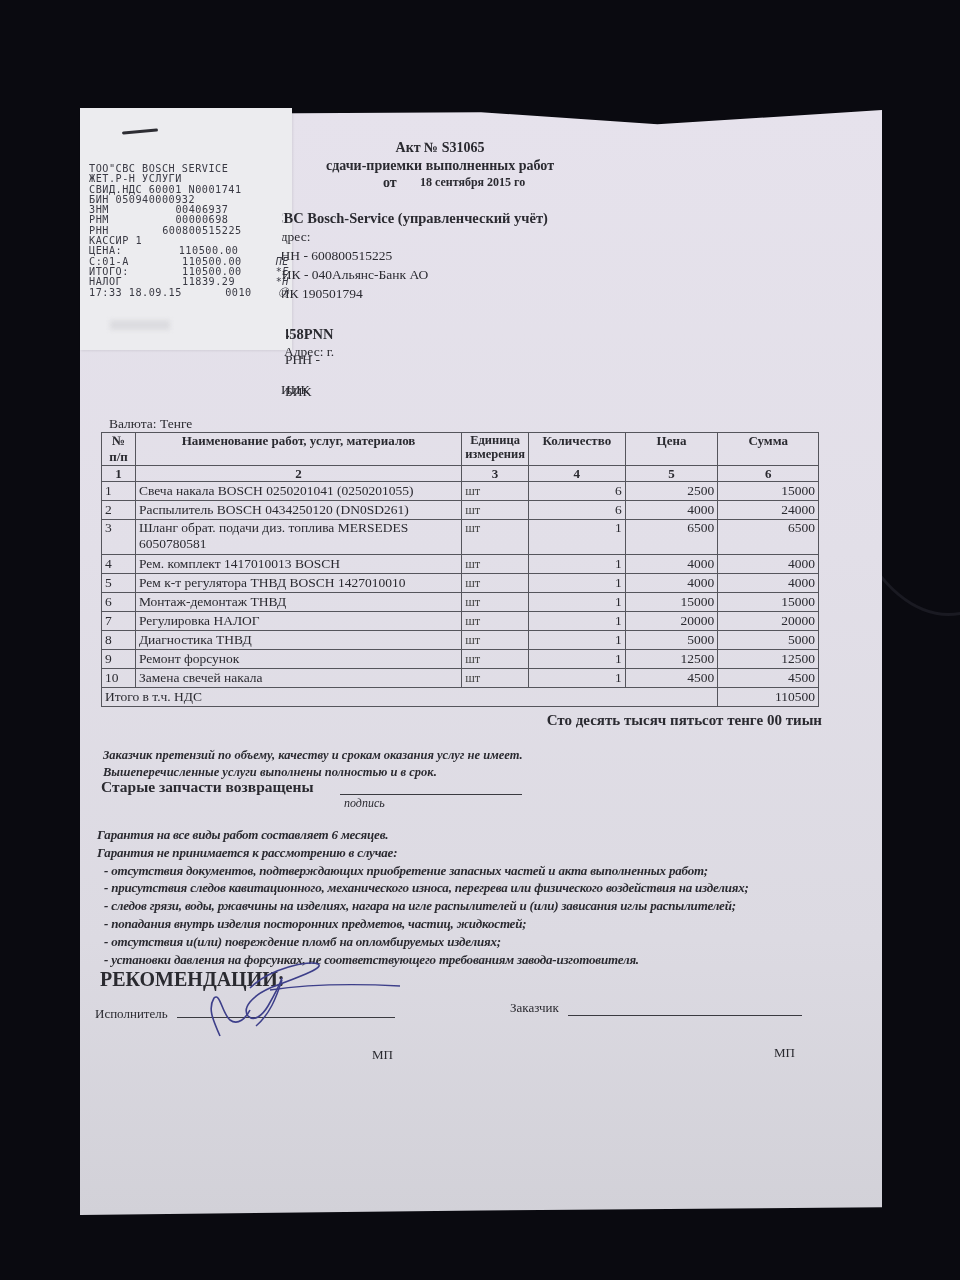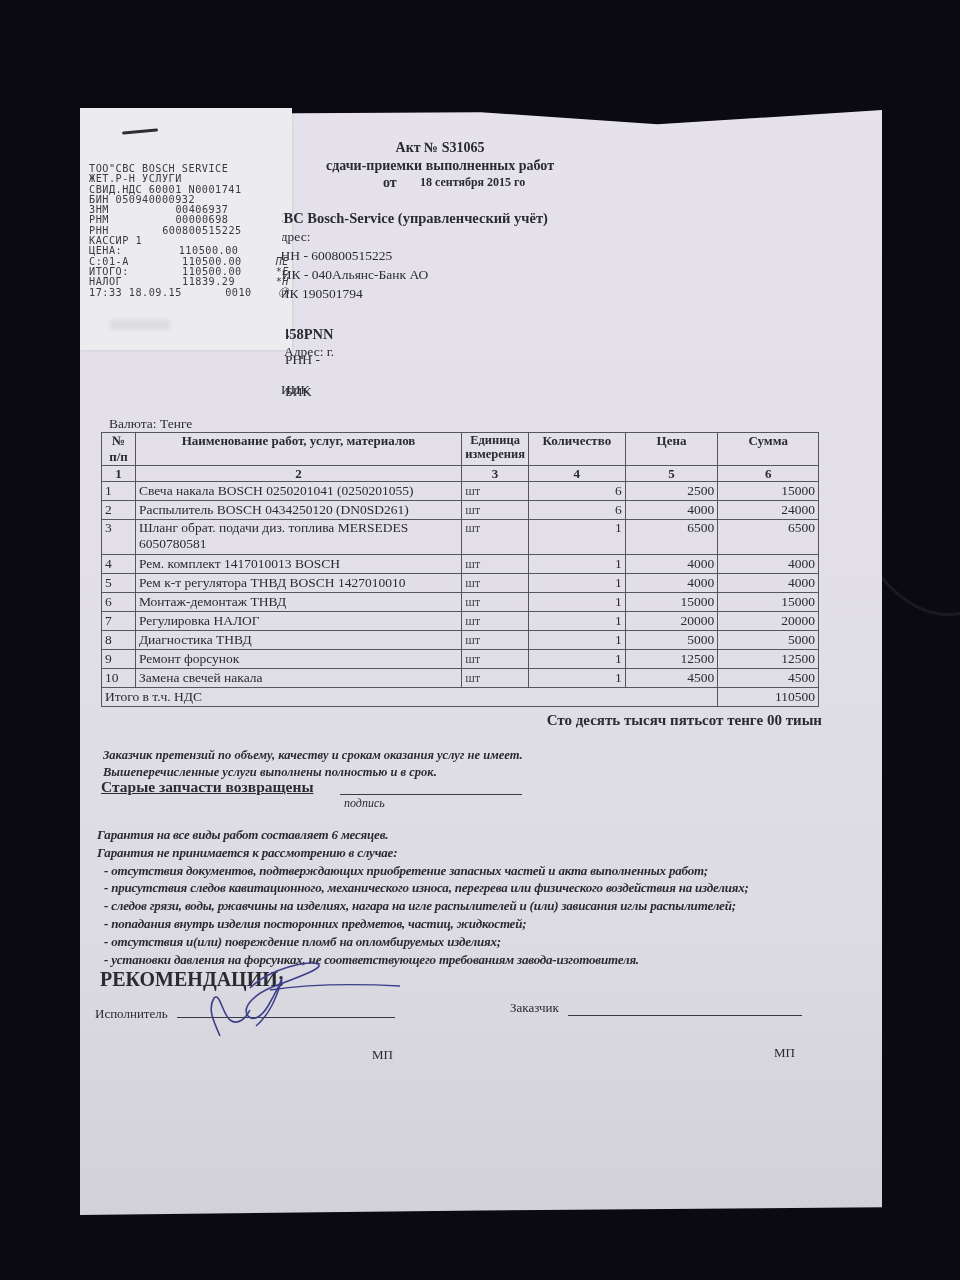--- a/index.html
+++ b/index.html
@@ -237,21 +237,21 @@
     <td class="r">110500</td>
   </tr>
 </tbody>
   </table>
 
 <div class="abs bold" style="right:138px; top:712px; font-size:15px;">Сто десять тысяч пятьсот тенге 00 тиын</div>
 
 <div class="abs italic bold" style="left:103px; top:731px; font-size:12.5px;margin-top:34px;">Вышеперечисленные услуги выполнены полностью и в срок.</div>
 <div class="abs italic bold" style="left:103px; top:748px; font-size:12.5px;">Заказчик претензий по объему, качеству и срокам оказания услуг не имеет.</div>
 
-<div class="abs bold" style="left:101px; top:778px; font-size:15.5px;text-decoration:underline;">Старые запчасти возвращены</div>
+<div class="abs bold" style="left:101px; top:778px; font-size:15.5px;">Старые запчасти возвращены</div>
 <div class="sig-line" style="left:340px; top:794px; width:182px;"></div>
 <div class="abs italic" style="left:344px; top:796px; font-size:12px;">подпись</div>
 
 <div class="abs warranty">
   <div>Гарантия на все виды работ составляет 6 месяцев.</div>
   <div>Гарантия не принимается к рассмотрению в случае:</div>
   <div class="item">- отсутствия документов, подтверждающих приобретение запасных частей и акта выполненных работ;</div>
   <div class="item">- присутствия следов кавитационного, механического износа, перегрева или физического воздействия на изделиях;</div>
   <div class="item">- следов грязи, воды, ржавчины на изделиях, нагара на игле распылителей и (или) зависания иглы распылителей;</div>
   <div class="item">- попадания внутрь изделия посторонних предметов, частиц, жидкостей;</div>

